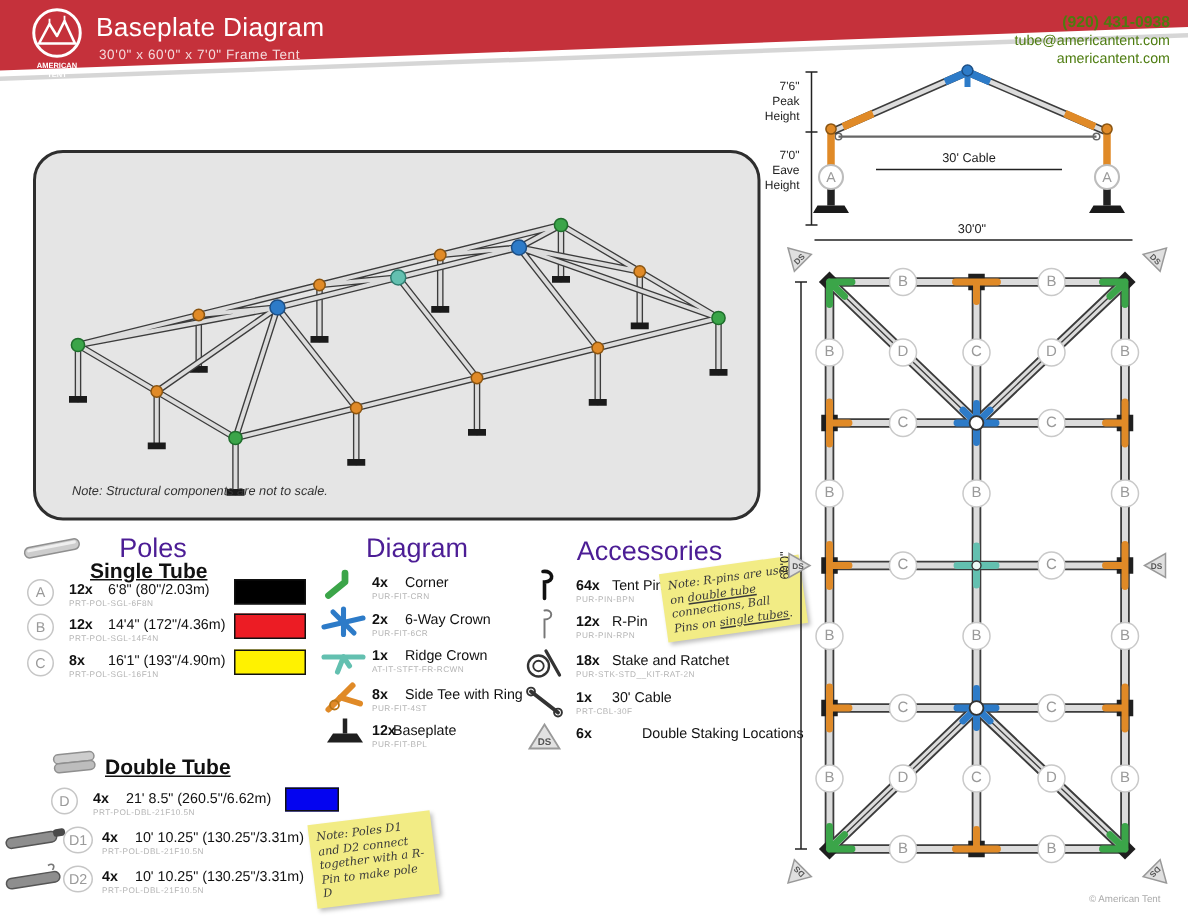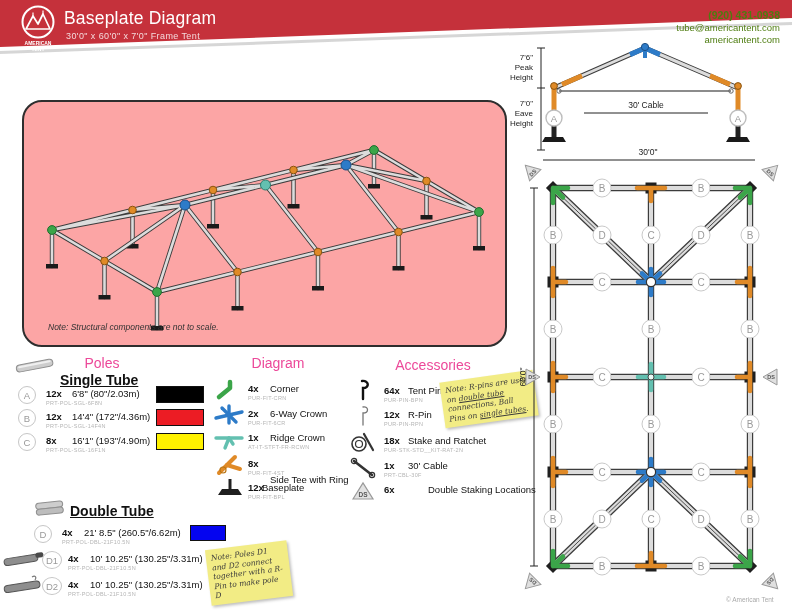--- a/index.html
+++ b/index.html
@@ -15,27 +15,27 @@
   #contact{right:12px;top:9px;text-align:right;line-height:12.5px;color:#4d7c0f;}
   #contact .ph{font-weight:bold;font-size:10.5px;}
   #contact .em{font-size:9.5px;}
   
   #elev{left:492px;top:38px;width:300px;height:135px;}
   .ev-lbl{font-size:8px;fill:#222;text-anchor:end;}
   .ev-dim{font-size:8.5px;fill:#222;text-anchor:middle;}
   .a-circ{fill:#fff;stroke:#bdbdbd;stroke-width:1.4;}
   .a-txt{font-size:9.5px;fill:#9a9a9a;text-anchor:middle;}
   
-  #isoBox{left:22px;top:100px;width:481px;height:243px;border:2px solid #2e2e2e;border-radius:20px;background:#fca5a5;}
+  #isoBox{left:22px;top:100px;width:481px;height:243px;border:2px solid #2e2e2e;border-radius:20px;background:#e5e5e5;}
   #isoSvg{left:0;top:0;width:481px;height:243px;}
   #isoNote{left:24px;top:220px;font-size:8.5px;font-style:italic;color:#333;}
   .t-d{stroke:var(--tube_dark);stroke-width:4.4;fill:none;stroke-linecap:round;}
   .t-l{stroke:var(--tube_light);stroke-width:2.6;fill:none;stroke-linecap:round;}
   
-  .sec-title{font-size:14px;color:#ec4899;}
+  .sec-title{font-size:18px;color:#4c1d95;}
   .sub-title{font-size:14px;font-weight:bold;text-decoration:underline;color:#111;}
   .lg-circ{width:16px;height:16px;border:1.5px solid #c6c6c6;border-radius:50%;color:#9a9a9a;
            font-size:9.5px;display:flex;align-items:center;justify-content:center;background:#fff;}
   .cnt{font-weight:bold;font-size:9.5px;color:#111;}
   .sz{font-size:9.5px;color:#111;}
   .prt{font-size:5.5px;color:#b5b5b5;letter-spacing:.3px;}
   .swatch{border:1px solid #111;}
   .sticky{background:var(--sticky);box-shadow:1.5px 2px 3px rgba(0,0,0,.25);
           font-family:"DejaVu Serif",serif;font-style:italic;color:#3a3a3a;padding:4px 5px;}
   .sticky u{text-decoration:underline;}
@@ -294,21 +294,21 @@
 <span class="prt abs" style="left:248px;top:444px;">AT-IT-STFT-FR-RCWN</span>
 
 <svg class="abs" style="left:214px;top:454px;width:30px;height:22px;" viewBox="0 0 30 22">
   <g stroke-width="4" stroke-linecap="round" fill="none" stroke="#E08A27">
     <line x1="5" y1="19" x2="21" y2="3"></line>
       <line x1="13" y1="11" x2="26" y2="15"></line>
   </g>
   <circle cx="9" cy="16" r="3" fill="none" stroke="#b87514" stroke-width="1.2"></circle>
 </svg>
 <span class="cnt abs" style="left:248px;top:458px;">8x</span>
-<span class="sz abs" style="left:270px;top:458px;white-space:nowrap;margin-top:16px;">Side Tee with Ring</span>
+<span class="sz abs" style="left:270px;top:458px;white-space:nowrap;">Side Tee with Ring</span>
 <span class="prt abs" style="left:248px;top:470px;">PUR-FIT-4ST</span>
 
 <svg class="abs" style="left:216px;top:478px;width:28px;height:20px;" viewBox="0 0 28 20">
   <line x1="14" y1="1" x2="14" y2="11" stroke="#222" stroke-width="3"></line>
   <polygon points="6,11 22,11 26,17 2,17" fill="#1F1F1F"></polygon>
 </svg>
 <span class="cnt abs" style="left:248px;top:482px;">12x</span>
 <span class="sz abs" style="left:262px;top:482px;">Baseplate</span>
 <span class="prt abs" style="left:248px;top:494px;">PUR-FIT-BPL</span>
 

